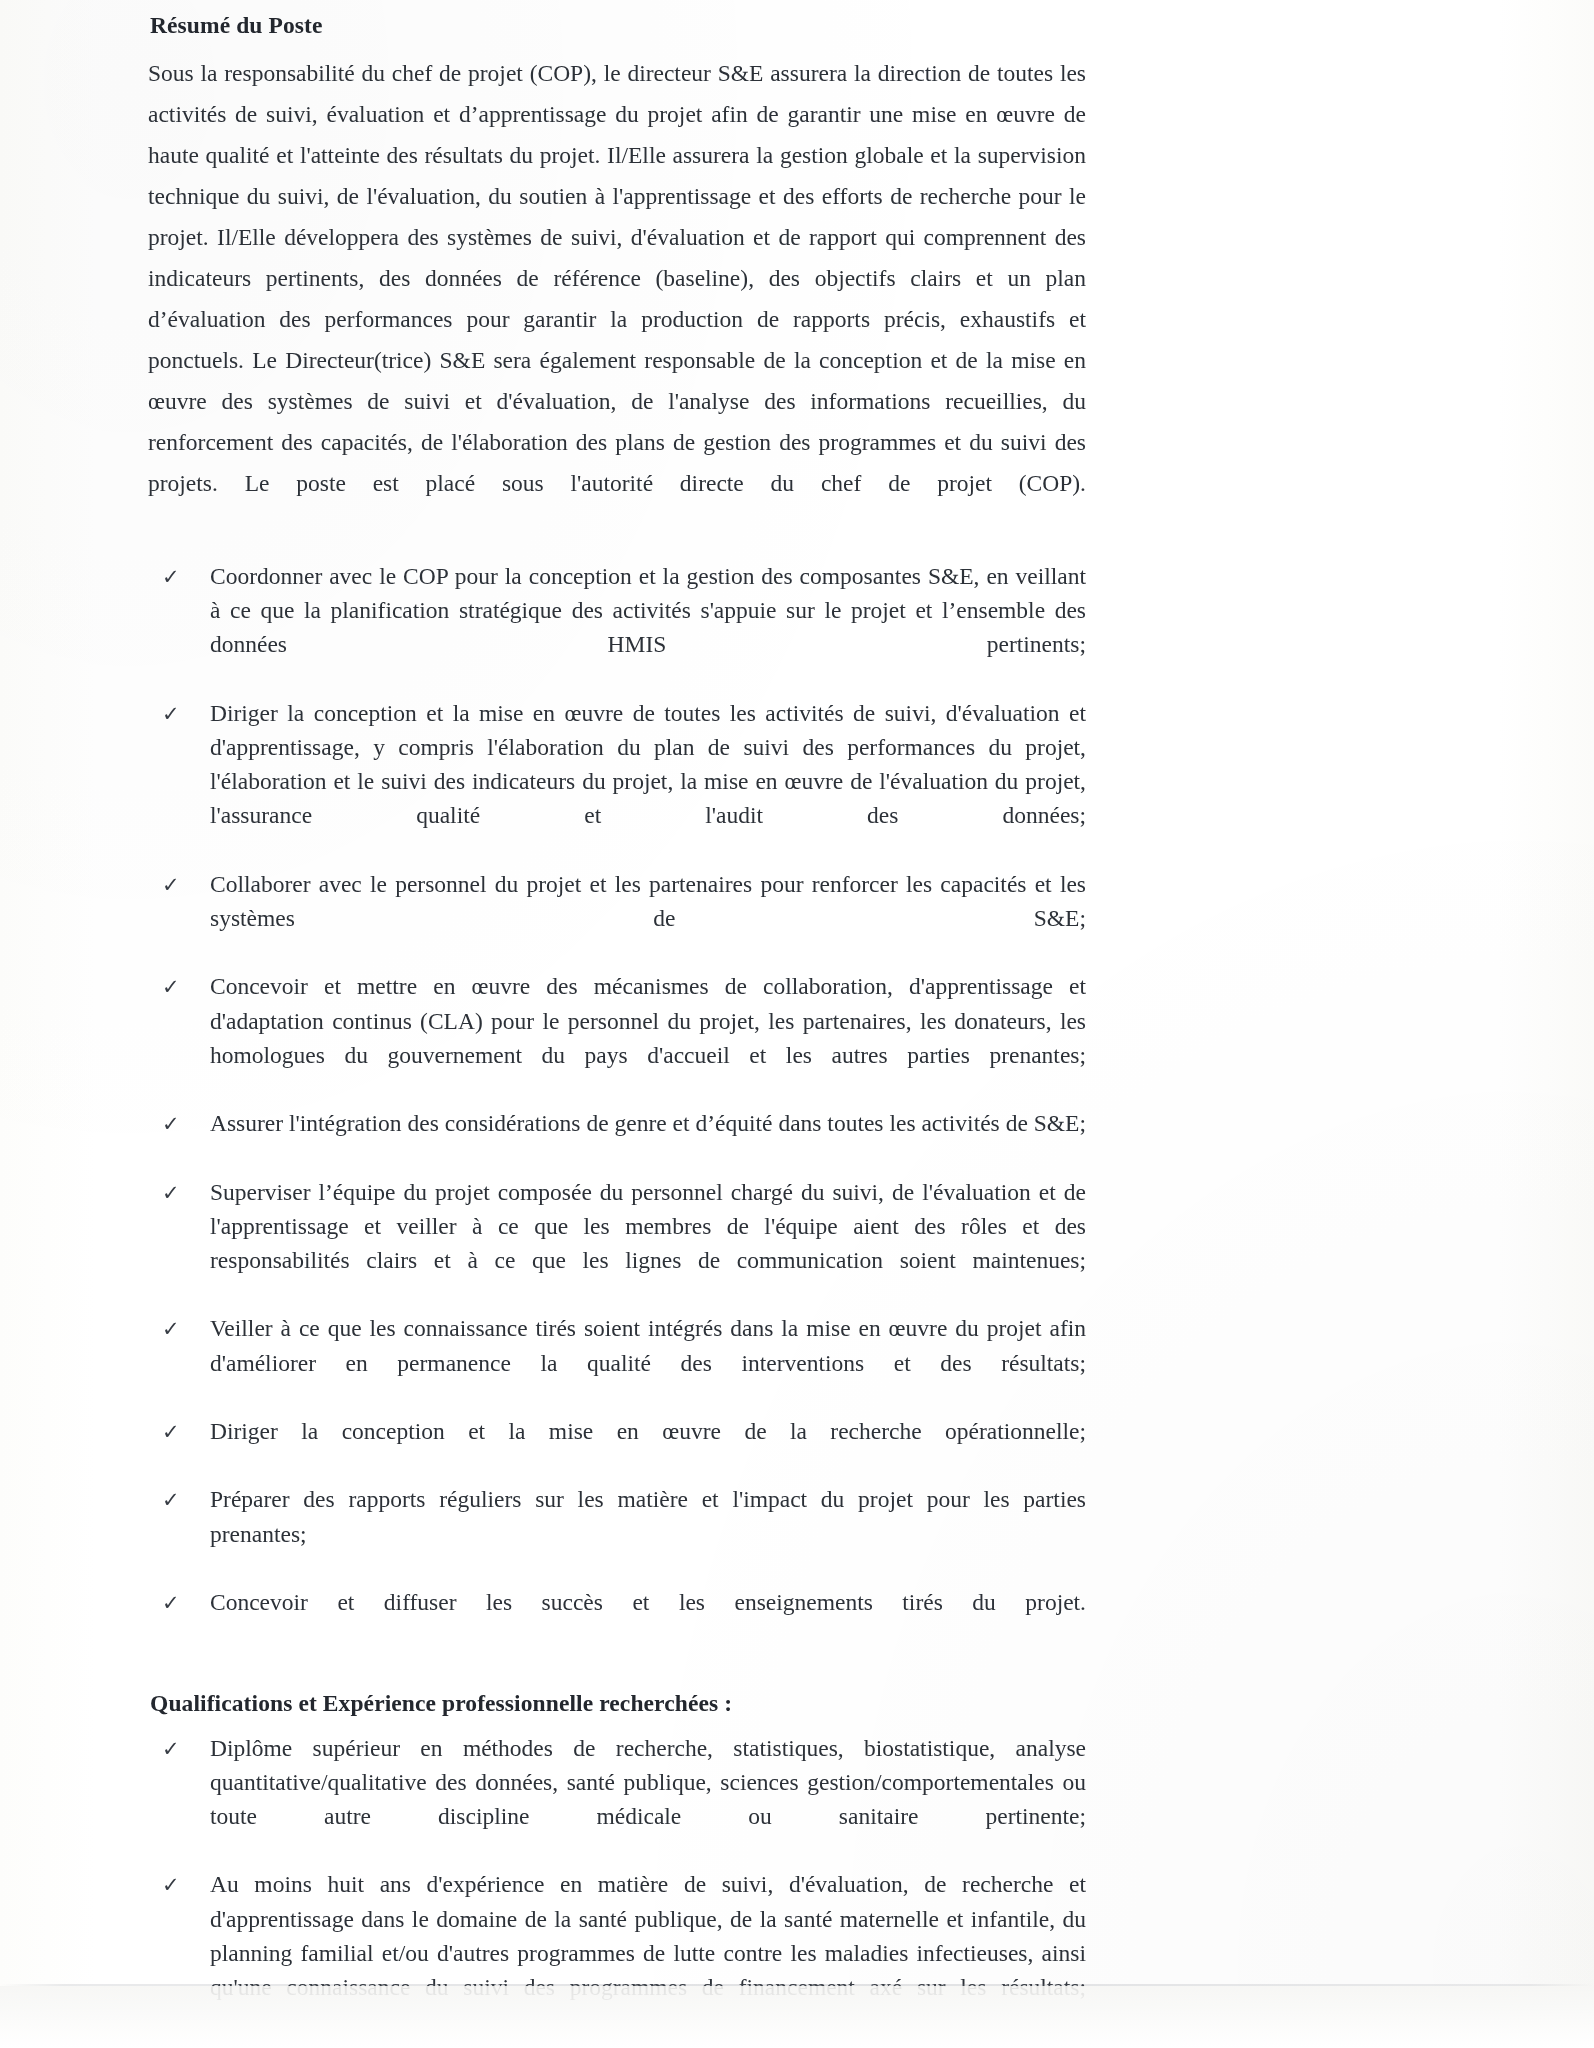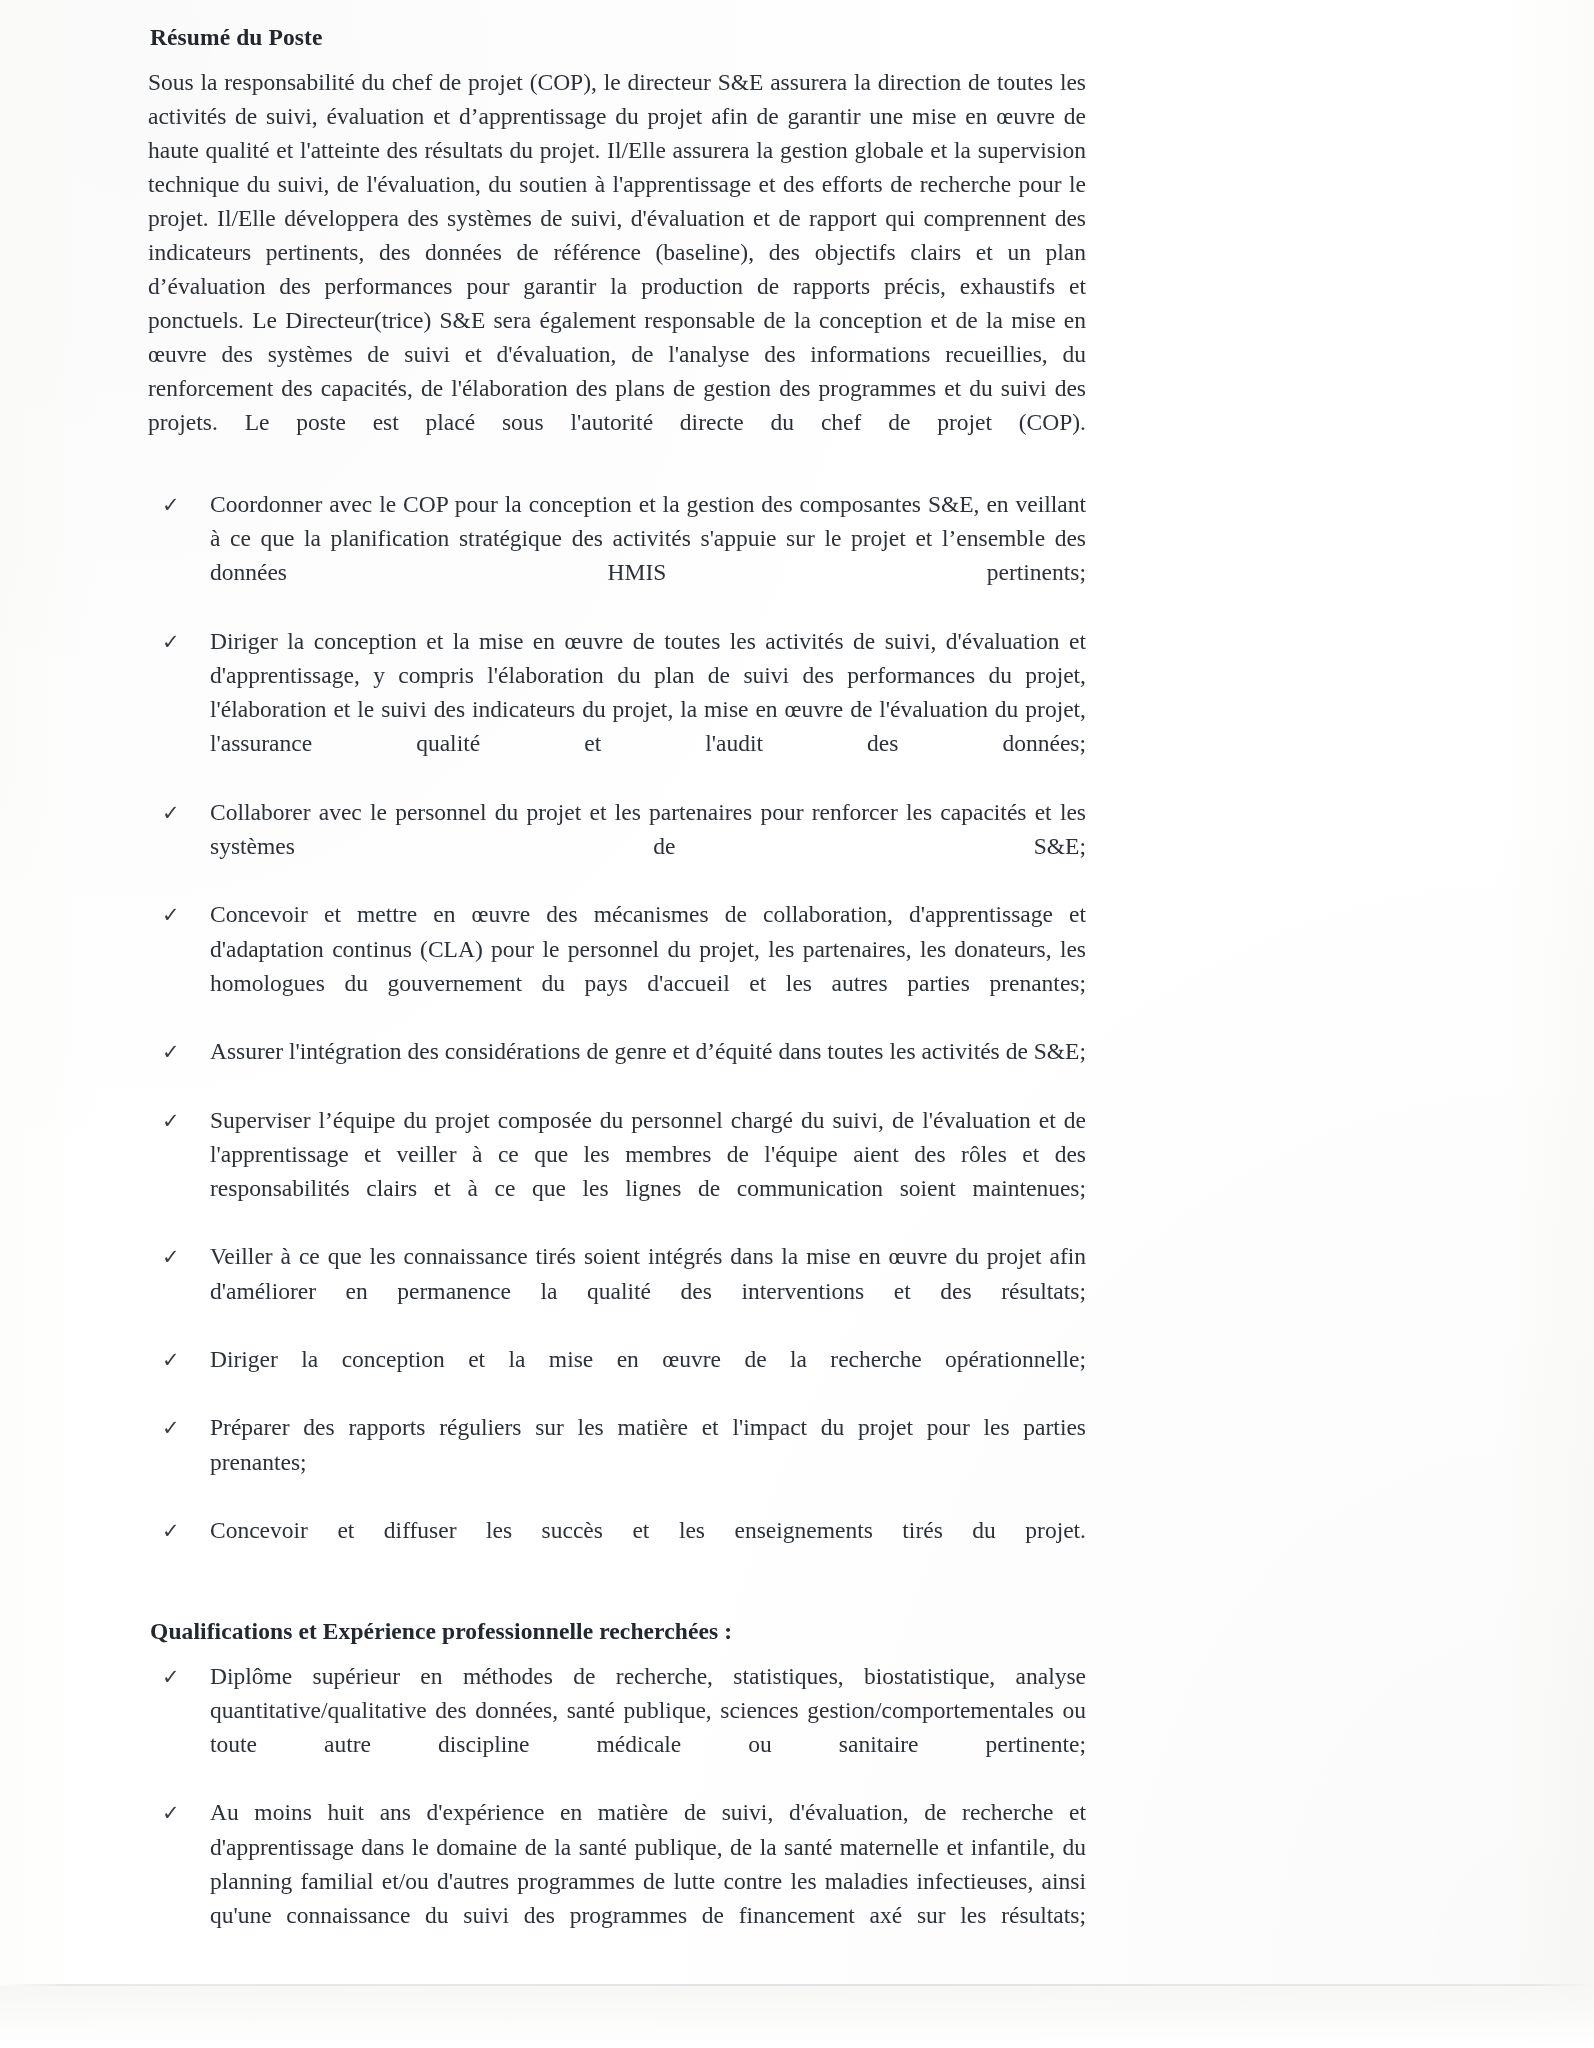--- a/index.html
+++ b/index.html
@@ -62,37 +62,37 @@
   h2.heading {
     font-size: 23.5px;
     font-weight: bold;
     letter-spacing: 0.1px;
     margin: 0;
     color: #23272e;
     font-family: "Liberation Serif", "DejaVu Serif", serif;
   }
 
   .heading-resume {
-    padding-top: 24px;
+    padding-top: 12px;
     padding-left: 2px;
   }
 
   .heading-resp {
     padding-top: 30px;
     padding-left: 2px;
   }
 
   .heading-qual {
     padding-top: 36px;
     padding-left: 2px;
   }
 
   p.body-par {
     font-size: 23.5px;
-    line-height: 34px;
+    line-height: 41px;
     text-align: justify;
     text-justify: inter-word;
     margin: 14px 0 0 0;
     color: #2c3138;
     hyphens: none;
   }
 
   ul.check-list {
     list-style: none;
     margin: 14px 0 0 0;

